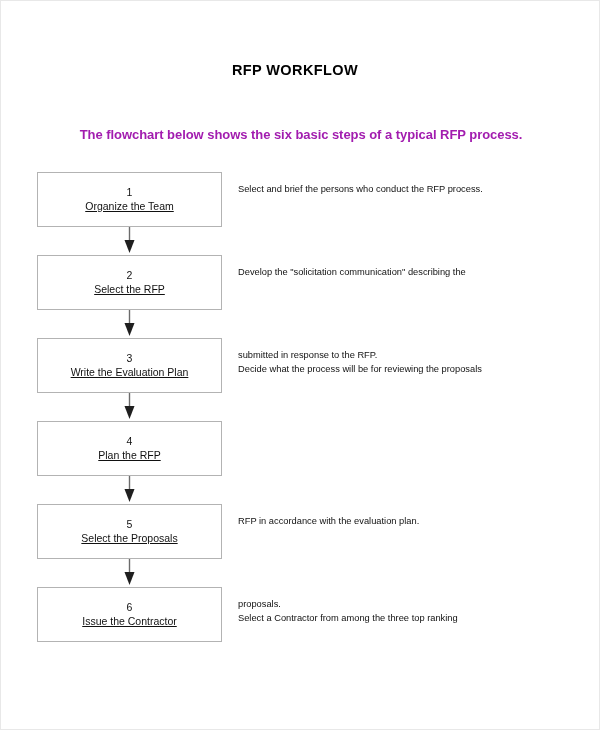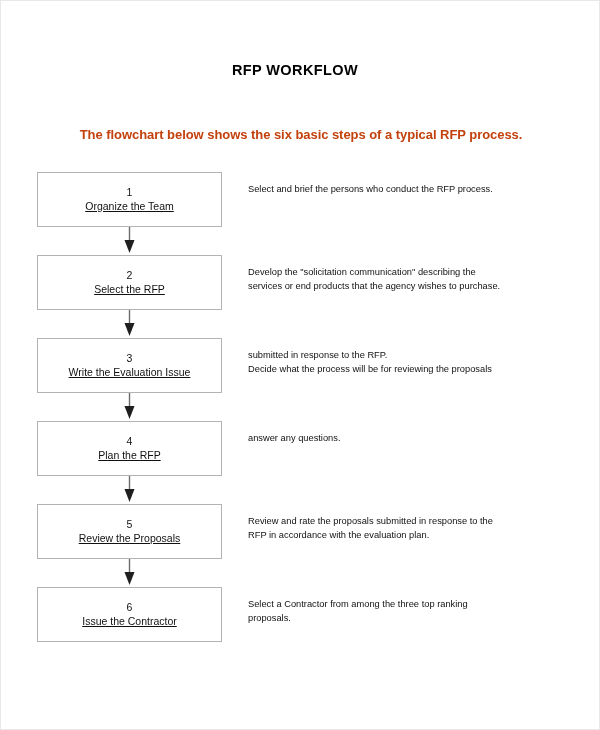--- a/index.html
+++ b/index.html
@@ -40,21 +40,21 @@
 
   .doc-subtitle {
     position: absolute;
     left: 0;
     top: 126px;
     width: 600px;
     text-align: center;
     font-size: 13px;
     font-weight: bold;
     letter-spacing: -0.05px;
-    color: #c2410c;
+    color: #a21caf;
   }
 
   
   .flow {
     position: absolute;
     left: 0;
     top: 171px;
     width: 600px;
   }
 
@@ -89,21 +89,21 @@
   .step-label {
     font-size: 10.5px;
     line-height: 14px;
     color: #111111;
     white-space: nowrap;
     text-decoration: underline;
   }
 
   .step-desc {
     position: absolute;
-    left: 247px;
+    left: 237px;
     top: 10px;
     width: 300px;
     font-size: 9.3px;
     line-height: 14px;
     color: #111111;
   }
   .step-desc .line { display: block; white-space: nowrap; }
 
   
   .connector {
@@ -141,81 +141,78 @@
           </svg>
         </div>
       </div>
       <div class="flow-row">
         <div class="step-box">
           <div class="step-num">2</div>
           <div class="step-label">Select the RFP</div>
         </div>
         <div class="step-desc">
           <span class="line">Develop the "solicitation communication" describing the</span>
-          <span class="line">services or end products that the agency wishes to purchase.</span>
         </div>
         <div class="connector">
           <svg width="185" height="28" viewBox="0 0 185 28" xmlns="http://www.w3.org/2000/svg">
             <line x1="92.5" y1="0" x2="92.5" y2="15" stroke="#6b6b6b" stroke-width="1.4"></line>
             <polygon points="87.5,13 97.5,13 92.5,26" fill="#1f1f1f"></polygon>
           </svg>
         </div>
       </div>
       <div class="flow-row">
         <div class="step-box">
           <div class="step-num">3</div>
-          <div class="step-label">Write the Evaluation Issue</div>
+          <div class="step-label">Write the Evaluation Plan</div>
         </div>
         <div class="step-desc">
           <span class="line">submitted in response to the RFP.</span>
           <span class="line">Decide what the process will be for reviewing the proposals</span>
         </div>
         <div class="connector">
           <svg width="185" height="28" viewBox="0 0 185 28" xmlns="http://www.w3.org/2000/svg">
             <line x1="92.5" y1="0" x2="92.5" y2="15" stroke="#6b6b6b" stroke-width="1.4"></line>
             <polygon points="87.5,13 97.5,13 92.5,26" fill="#1f1f1f"></polygon>
           </svg>
         </div>
       </div>
       <div class="flow-row">
         <div class="step-box">
           <div class="step-num">4</div>
           <div class="step-label">Plan the RFP</div>
         </div>
         <div class="step-desc">
-          <span class="line">answer any questions.</span>
         </div>
         <div class="connector">
           <svg width="185" height="28" viewBox="0 0 185 28" xmlns="http://www.w3.org/2000/svg">
             <line x1="92.5" y1="0" x2="92.5" y2="15" stroke="#6b6b6b" stroke-width="1.4"></line>
             <polygon points="87.5,13 97.5,13 92.5,26" fill="#1f1f1f"></polygon>
           </svg>
         </div>
       </div>
       <div class="flow-row">
         <div class="step-box">
           <div class="step-num">5</div>
-          <div class="step-label">Review the Proposals</div>
-        </div>
-        <div class="step-desc">
-          <span class="line">Review and rate the proposals submitted in response to the</span>
+          <div class="step-label">Select the Proposals</div>
+        </div>
+        <div class="step-desc">
           <span class="line">RFP in accordance with the evaluation plan.</span>
         </div>
         <div class="connector">
           <svg width="185" height="28" viewBox="0 0 185 28" xmlns="http://www.w3.org/2000/svg">
             <line x1="92.5" y1="0" x2="92.5" y2="15" stroke="#6b6b6b" stroke-width="1.4"></line>
             <polygon points="87.5,13 97.5,13 92.5,26" fill="#1f1f1f"></polygon>
           </svg>
         </div>
       </div>
       <div class="flow-row">
         <div class="step-box">
           <div class="step-num">6</div>
           <div class="step-label">Issue the Contractor</div>
         </div>
         <div class="step-desc">
+          <span class="line">proposals.</span>
           <span class="line">Select a Contractor from among the three top ranking</span>
-          <span class="line">proposals.</span>
         </div>
       </div>
     </div>
 
 </div>
 
 </body></html>

